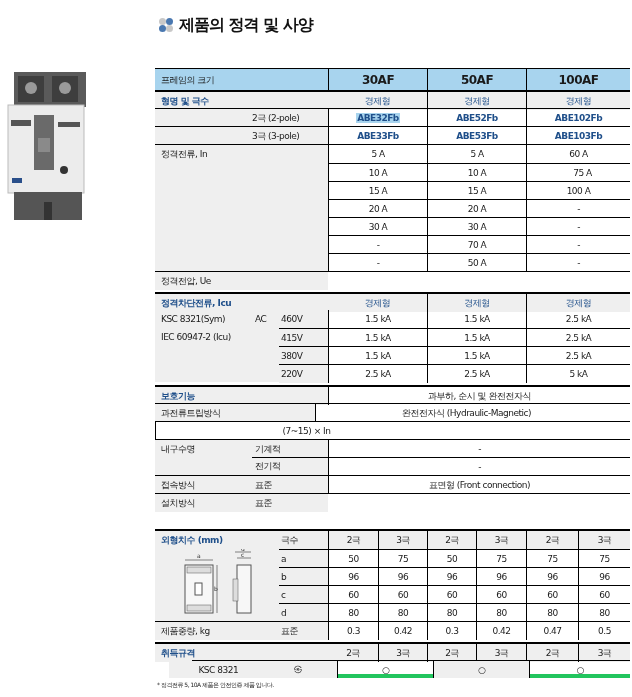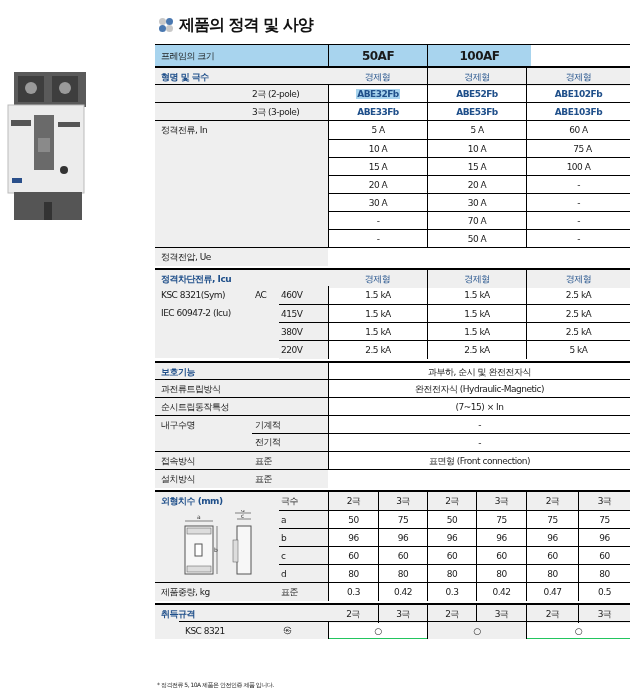--- a/index.html
+++ b/index.html
@@ -10,21 +10,21 @@
   .title .ico { width: 14px; height: 14px; position: relative; margin-right: 6px; }
   .title .ico span { position: absolute; width: 7px; height: 7px; border-radius: 50%; }
   .title .ico .a { left: 0; top: 0; background: #c8c8c8; }
   .title .ico .b { right: 0; top: 0; background: #4a78b0; }
   .title .ico .c { left: 0; bottom: 0; background: #4a78b0; }
   .title .ico .d { right: 0; bottom: 0; background: #c8c8c8; }
   .title h1 { font-size: 16px; font-weight: bold; color: #111; letter-spacing: -1px; }
 
   .photo { position: absolute; left: 4px; top: 70px; width: 88px; height: 155px; }
 
-  .tbl { position: absolute; left: 155px; top: 44px; width: 475px; }
+  .tbl { position: absolute; left: 155px; top: 68px; width: 475px; }
   .row { position: relative; height: 18px; display: flex; }
   .cell { height: 18px; display: flex; align-items: center; white-space: nowrap; overflow: hidden; }
   .lbl { background: #efefef; padding-left: 6px; }
   .val { justify-content: center; border-left: 1px solid #000; }
   .bt { border-top: 1px solid #000; }
   .bt2 { border-top: 2px solid #000; }
   .hdr { background: #a8d4ee; font-weight: bold; font-size: 12px; }
   .blue { color: #1f4f8a; font-weight: bold; }
   .sel { background: #a8d4ee; padding: 0 1px; }
   .gray { background: #efefef; }
@@ -57,20 +57,21 @@
   <circle cx="60" cy="100" r="4" fill="#333"></circle>
   <rect x="8" y="108" width="10" height="5" fill="#2a4f8a"></rect>
   <rect x="10" y="122" width="68" height="28" fill="#555"></rect>
   <rect x="40" y="132" width="8" height="18" fill="#333"></rect>
 </svg>
 
 <div class="tbl">
 
   <div class="row bt" style="height:22px;">
     <div class="cell lbl hdr" style="width:173px;height:22px;font-weight:normal;font-size:9px;">프레임의 크기</div>
+    <div class="cell val hdr" style="width:99px;height:22px;">30AF</div>
     <div class="cell val hdr" style="width:99px;height:22px;">50AF</div>
     <div class="cell val hdr" style="width:104px;height:22px;">100AF</div>
   </div>
 
   <div class="row bt2">
     <div class="cell lbl blue" style="width:173px;">형명 및 극수</div>
     <div class="cell val gray blue" style="width:99px;border-left:none;font-weight:normal;">경제형</div>
     <div class="cell val gray" style="width:99px;color:#1f4f8a;">경제형</div>
     <div class="cell val gray" style="width:104px;color:#1f4f8a;">경제형</div>
   </div>
@@ -174,25 +175,24 @@
         <div class="cell val" style="width:104px;">5 kA</div>
       </div>
     </div>
   </div>
 
   <div class="row bt2" style="margin-top:3px;">
     <div class="cell lbl blue" style="width:173px;">보호기능</div>
     <div class="cell val" style="width:302px;">과부하, 순시 및 완전전자식</div>
   </div>
   <div class="row bt">
-    <div class="cell lbl" style="width:173px;">과전류트립방식</div>
+    <div class="cell lbl" style="width:160px;">과전류트립방식</div>
     <div class="cell val" style="width:302px;">완전전자식 (Hydraulic-Magnetic)</div>
   </div>
   <div class="row bt">
-    <div class="cell lbl" style="width:173px;">순시트립동작특성</div>
     <div class="cell val" style="width:302px;">(7~15) × In</div>
   </div>
   <div class="row bt">
     <div class="cell lbl" style="width:97px;">내구수명</div>
     <div class="cell lbl" style="width:76px;padding-left:3px;">기계적</div>
     <div class="cell val" style="width:302px;">-</div>
   </div>
   <div class="row">
     <div class="cell lbl" style="width:97px;"></div>
     <div class="cell lbl bt" style="width:76px;padding-left:3px;">전기적</div>
@@ -201,21 +201,21 @@
   <div class="row bt">
     <div class="cell lbl" style="width:97px;">접속방식</div>
     <div class="cell lbl" style="width:76px;padding-left:3px;">표준</div>
     <div class="cell val" style="width:302px;">표면형 (Front connection)</div>
   </div>
   <div class="row bt">
     <div class="cell lbl" style="width:97px;">설치방식</div>
     <div class="cell lbl" style="width:76px;padding-left:3px;">표준</div>
   </div>
 
-  <div style="display:flex;border-top:2px solid #000;margin-top:3px;">
+  <div style="display:flex;border-top:2px solid #000;margin-top:18px;">
     <div class="lbl" style="width:124px;height:90px;position:relative;">
       <div class="blue" style="padding-top:3px;">외형치수 (mm)</div>
       <svg style="position:absolute;left:20px;top:18px;" width="80" height="70" viewBox="0 0 80 70">
         <line x1="10" y1="11" x2="38" y2="11" stroke="#333" stroke-width="0.6"></line>
         <text x="22" y="9" font-size="6" fill="#333">a</text>
         <rect x="10" y="16" width="28" height="48" fill="#f7f7f7" stroke="#555"></rect>
         <rect x="12" y="18" width="24" height="6" fill="#ddd" stroke="#555" stroke-width="0.5"></rect>
         <rect x="12" y="56" width="24" height="6" fill="#ddd" stroke="#555" stroke-width="0.5"></rect>
         <rect x="20" y="34" width="7" height="12" fill="#fff" stroke="#555"></rect>
         <line x1="42" y1="16" x2="42" y2="64" stroke="#333" stroke-width="0.6"></line>
@@ -290,21 +290,21 @@
 
   <div class="row bt2" style="margin-top:3px;">
     <div class="cell lbl blue" style="width:173px;">취득규격</div>
     <div class="cell val gray" style="width:50px;border-left:none;">2극</div>
     <div class="cell val gray" style="width:49px;">3극</div>
     <div class="cell val gray" style="width:49px;">2극</div>
     <div class="cell val gray" style="width:50px;">3극</div>
     <div class="cell val gray" style="width:52px;">2극</div>
     <div class="cell val gray" style="width:52px;">3극</div>
   </div>
-  <div class="row" style="border-bottom:1px solid #22c55e;">
+  <div class="row" style="border-bottom:4px solid #22c55e;margin-left:14px;">
     <div class="cell lbl" style="width:24px;"></div>
     <div class="cell lbl bt" style="width:100px;">KSC 8321</div>
     <div class="cell lbl bt" style="width:49px;padding-left:4px;">㉿</div>
     <div class="cell val bt" style="width:99px;">○</div>
     <div class="cell val bt gray" style="width:99px;">○</div>
     <div class="cell val bt" style="width:104px;">○</div>
   </div>
 </div>
 
 <div class="footnote">* 정격전류 5, 10A 제품은 안전인증 제품 입니다.</div>

